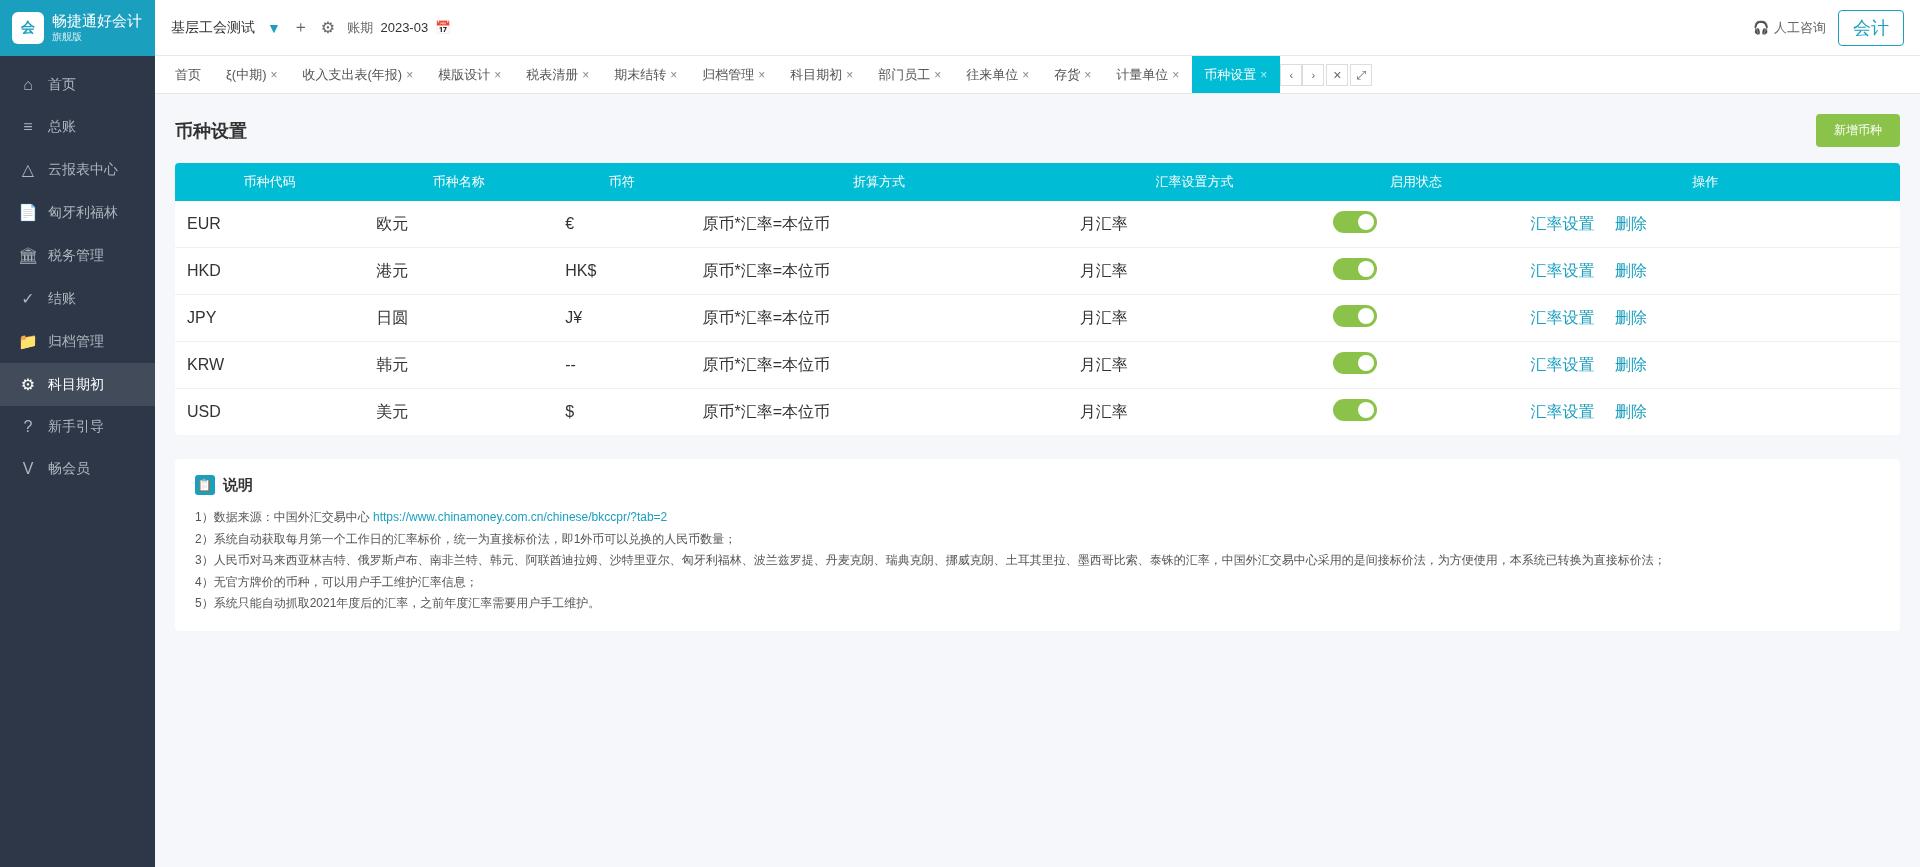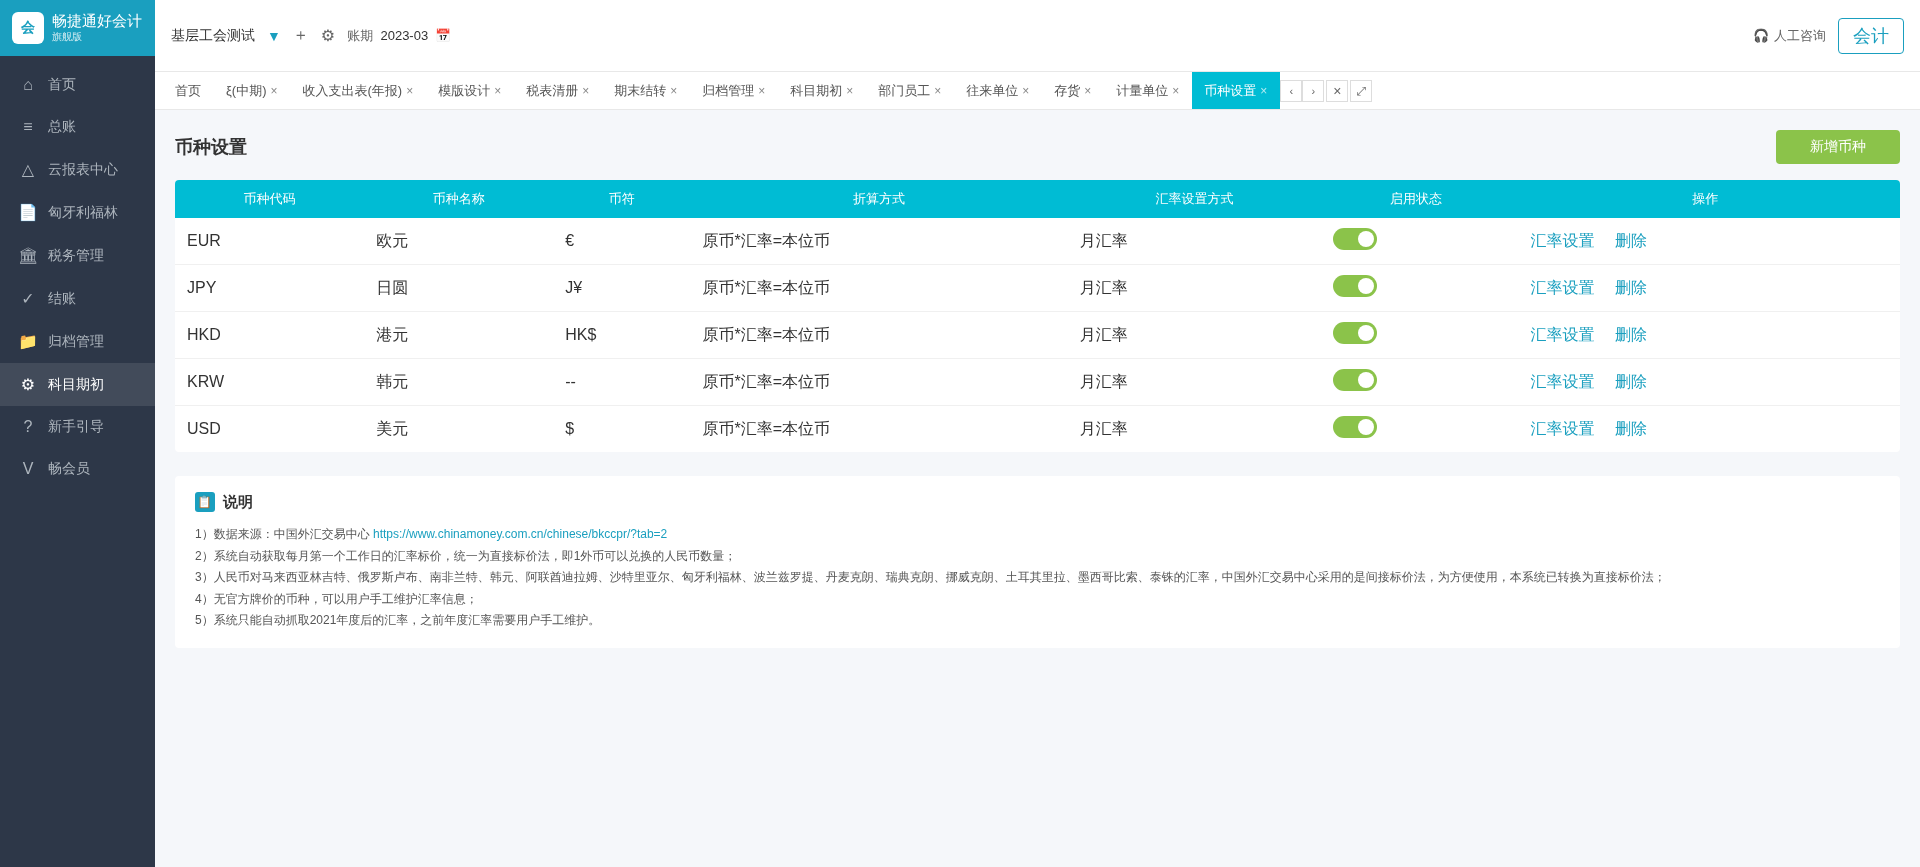--- a/index.html
+++ b/index.html
@@ -53,21 +53,21 @@
       display: flex; align-items: center; gap: 6px;
       border-top: 1px solid rgba(255,255,255,0.1);
     }
 
     
     .main { flex: 1; display: flex; flex-direction: column; overflow: hidden; }
 
     
     .header {
       background: white;
-      height: 72px;
+      height: 56px;
       display: flex;
       align-items: center;
       padding: 0 16px;
       border-bottom: 1px solid #e8e8e8;
       gap: 12px;
     }
     .header-company { font-size: 14px; color: #333; font-weight: 500; }
     .header-dropdown { color: #1a9fbf; cursor: pointer; font-size: 14px; }
     .header-add { color: #666; font-size: 16px; cursor: pointer; }
     .header-settings { color: #666; font-size: 16px; cursor: pointer; }
@@ -159,24 +159,24 @@
       margin-bottom: 16px;
       display: flex;
       align-items: center;
       justify-content: space-between;
     }
 
     .new-btn {
       background: #8bc34a;
       color: white;
       border: none;
-      padding: 8px 34px;
+      padding: 8px 18px;
       border-radius: 4px;
       cursor: pointer;
-      font-size: 14px;
+      font-size: 12px;
     }
 
     
     .data-table {
       width: 100%;
       border-collapse: collapse;
       background: white;
       border-radius: 4px;
       overflow: hidden;
     }
@@ -412,37 +412,37 @@
       <td>月汇率</td>
       <td>
         <div class="toggle"></div>
       </td>
       <td>
         <a class="action-link">汇率设置</a>
         <a class="action-link">删除</a>
       </td>
     </tr>
           <tr>
+      <td>HKD</td>
+      <td>港元</td>
+      <td>HK$</td>
+      <td>原币*汇率=本位币</td>
+      <td>月汇率</td>
+      <td>
+        <div class="toggle"></div>
+      </td>
+      <td>
+        <a class="action-link">汇率设置</a>
+        <a class="action-link">删除</a>
+      </td>
+    </tr>
+          <tr>
       <td>JPY</td>
       <td>日圆</td>
       <td>J¥</td>
-      <td>原币*汇率=本位币</td>
-      <td>月汇率</td>
-      <td>
-        <div class="toggle"></div>
-      </td>
-      <td>
-        <a class="action-link">汇率设置</a>
-        <a class="action-link">删除</a>
-      </td>
-    </tr>
-          <tr>
-      <td>HKD</td>
-      <td>港元</td>
-      <td>HK$</td>
       <td>原币*汇率=本位币</td>
       <td>月汇率</td>
       <td>
         <div class="toggle"></div>
       </td>
       <td>
         <a class="action-link">汇率设置</a>
         <a class="action-link">删除</a>
       </td>
     </tr>

